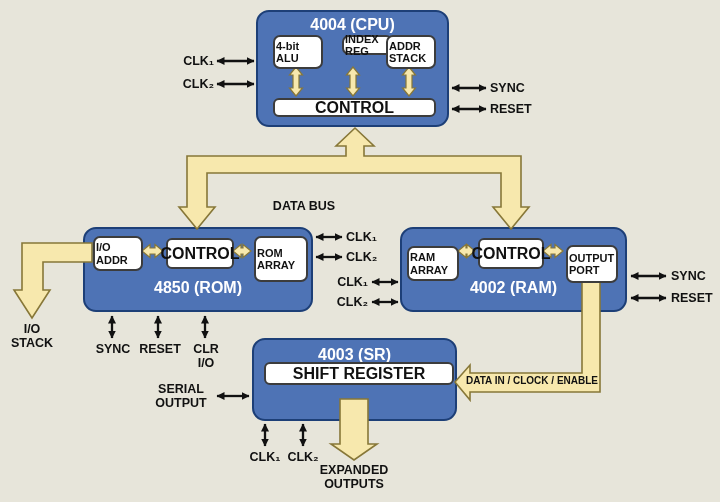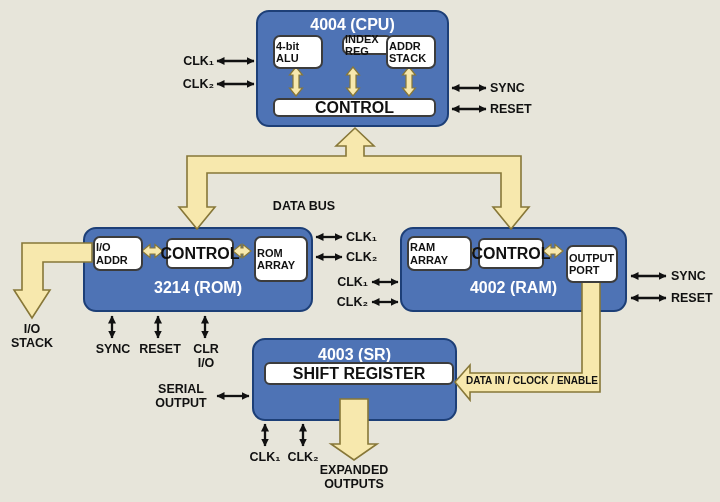--- a/index.html
+++ b/index.html
@@ -43,29 +43,29 @@
 
   <div class="block" style="left:256px; top:10px; width:193px; height:117px;">
     <div class="btitle" style="top:4px;">4004 (CPU)</div>
     <div class="box" style="left:15px; top:23px; width:50px; height:34px;">4-bit ALU</div>
     <div class="box" style="left:84px; top:23px; width:51px; height:20px;">INDEX REG</div>
     <div class="box" style="left:128px; top:23px; width:50px; height:34px;">ADDR STACK</div>
     <div class="box bar" style="left:15px; top:86px; width:163px; height:19px;">CONTROL</div>
   </div>
 
   <div class="block" style="left:83px; top:227px; width:230px; height:85px;">
-    <div class="btitle" style="top:50px;">3214 (ROM)</div>
+    <div class="btitle" style="top:50px;">4850 (ROM)</div>
     <div class="box" style="left:8px; top:7px; width:50px; height:35px;">I/O ADDR</div>
     <div class="box bar" style="left:81px; top:9px; width:68px; height:31px;">CONTROL</div>
     <div class="box" style="left:169px; top:7px; width:54px; height:46px;">ROM ARRAY</div>
   </div>
 
   <div class="block" style="left:400px; top:227px; width:227px; height:85px;">
     <div class="btitle" style="top:50px;">4002 (RAM)</div>
-    <div class="box" style="left:5px; top:7px; width:65px; height:35px;">RAM ARRAY</div>
+    <div class="box" style="left:5px; top:17px; width:52px; height:35px;">RAM ARRAY</div>
     <div class="box bar" style="left:76px; top:9px; width:66px; height:31px;">CONTROL</div>
     <div class="box" style="left:164px; top:5px; width:52px; height:38px;margin-top:11px;">OUTPUT PORT</div>
   </div>
 
   <div class="block" style="left:252px; top:338px; width:205px; height:83px;">
     <div class="btitle" style="top:6px;">4003 (SR)</div>
     <div class="box bar" style="left:10px; top:22px; width:190px; height:23px;">SHIFT REGISTER</div>
   </div>
 
   <svg id="overlay" width="720" height="502" viewBox="0 0 720 502">

